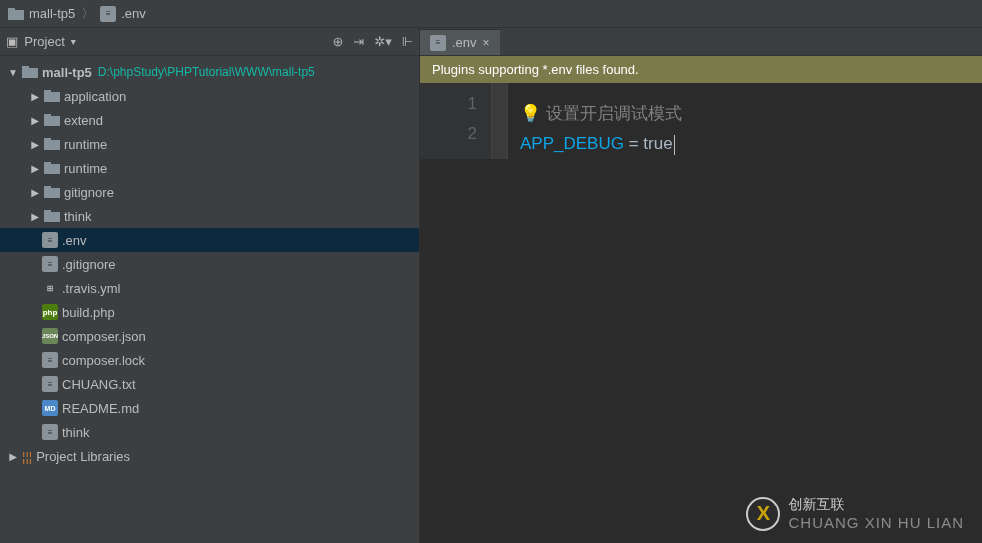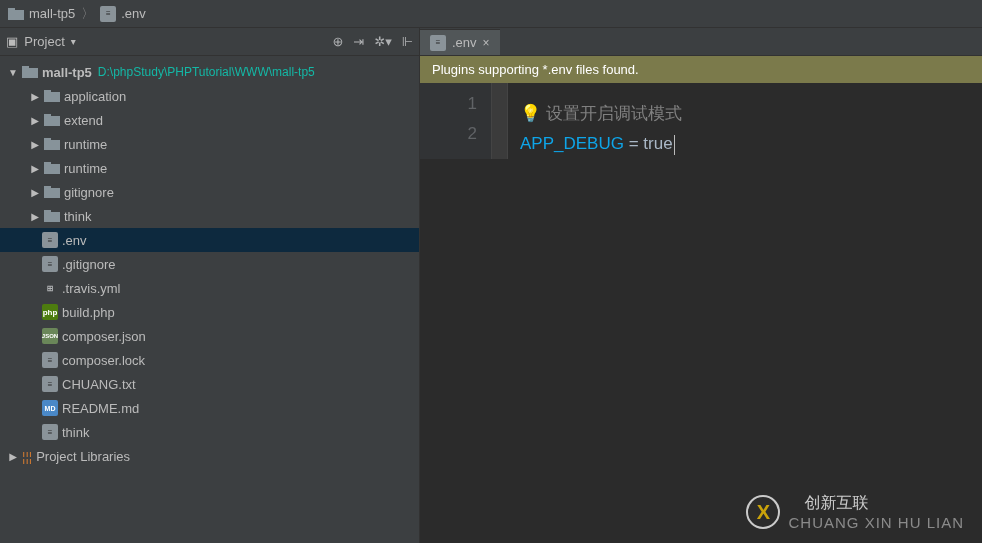--- a/index.html
+++ b/index.html
@@ -35,21 +35,21 @@
 .gutter.strip { width:16px; background:#3b3b3b; padding:0; }
 .lines { padding:16px 0 0 12px; line-height:30px; }
 .comment { color:#808080; }
 .bulb { color:#e8b146; }
 .var { color:#0ea5e9; }
 .op { color:#a9b7c6; }
 .val { color:#a9b7c6; }
 .cursor { display:inline-block; width:1px; height:20px; background:#bbb; vertical-align:middle; margin-left:1px; }
 .watermark { position:absolute; right:18px; bottom:12px; display:flex; align-items:center; gap:8px; opacity:.75; }
 .watermark .logo { width:34px; height:34px; border:2px solid #fff; border-radius:50%; display:flex; align-items:center; justify-content:center; color:#ffcc00; font-weight:bold; font-size:20px; }
-.watermark .txt { color:#fff; font-size:16px;margin-left:16px; }
+.watermark .txt { color:#fff; font-size:14px; }
 .watermark .sub { color:#aaa; font-size:15px; letter-spacing:1px; }
 svg.dir { width:16px; height:14px; }
 </style>
 </head>
 <body>
 
 <div class="breadcrumb">
   <span class="crumb">
     <svg class="dir">
         <rect x="0" y="3" width="16" height="10" fill="#87939a"></rect>

